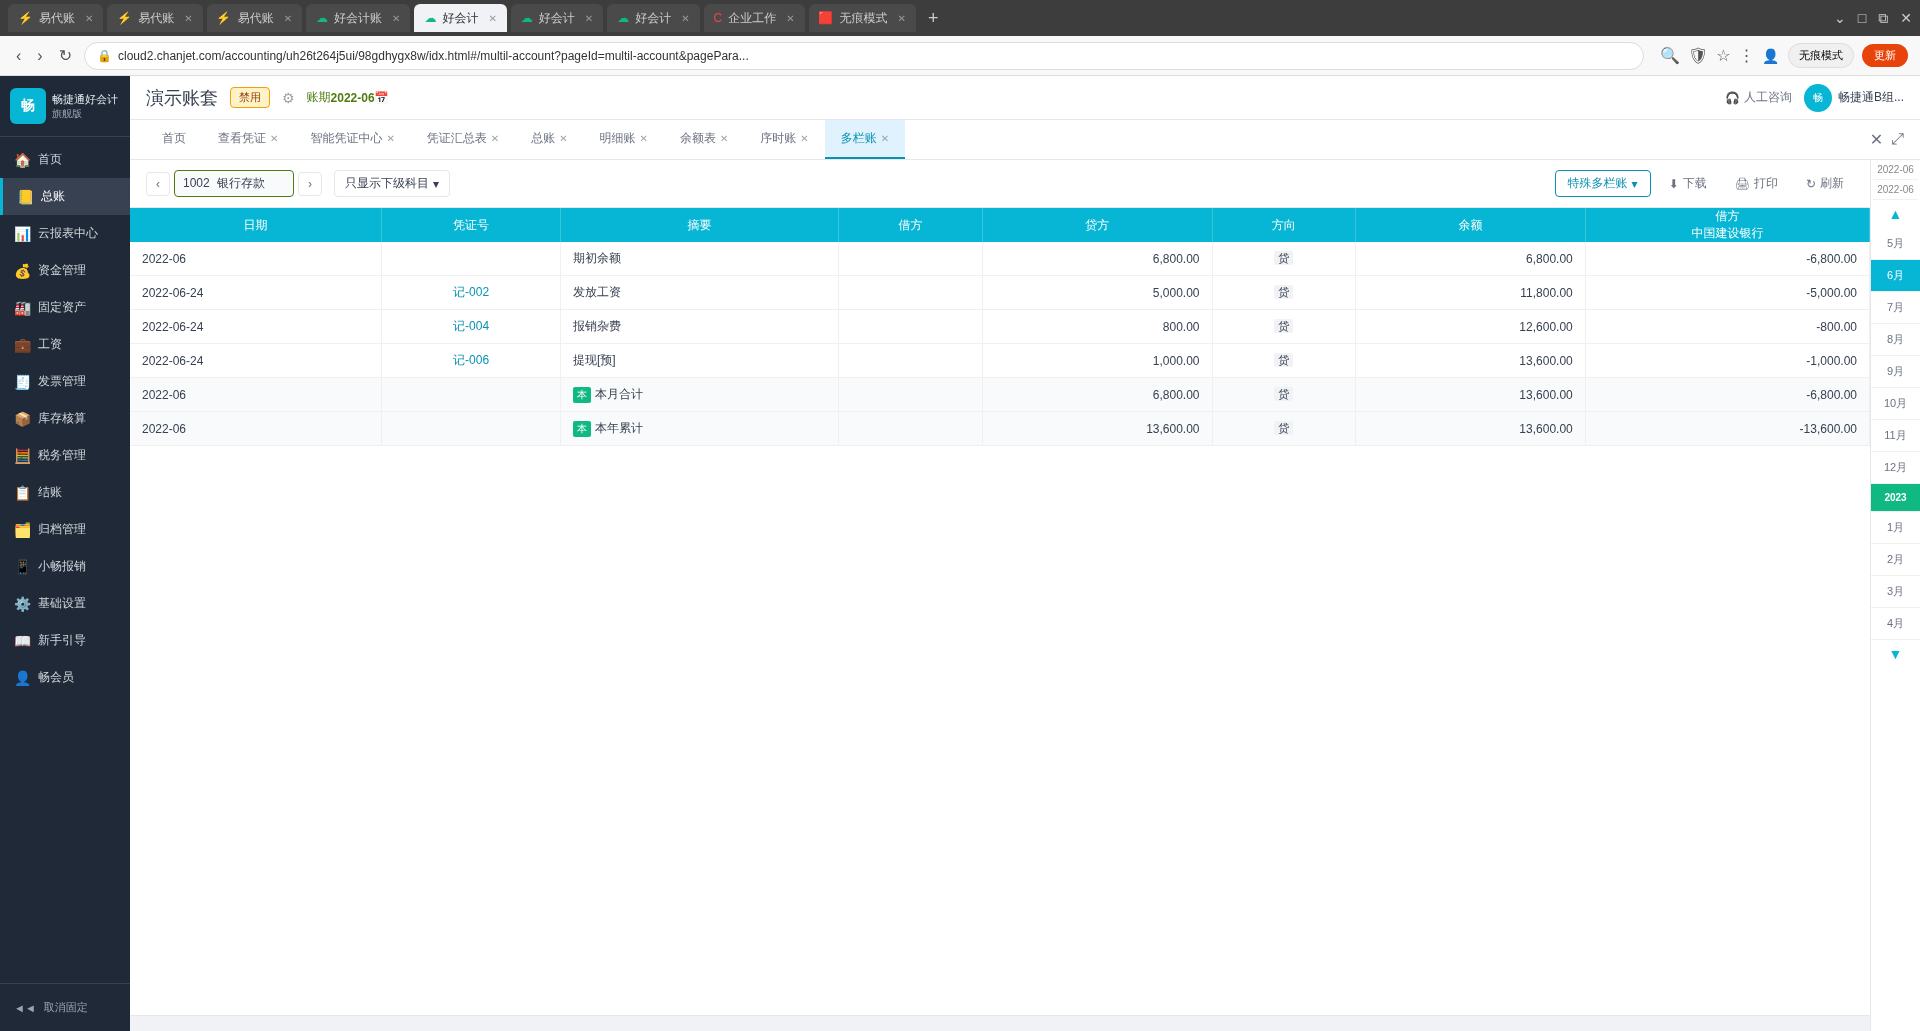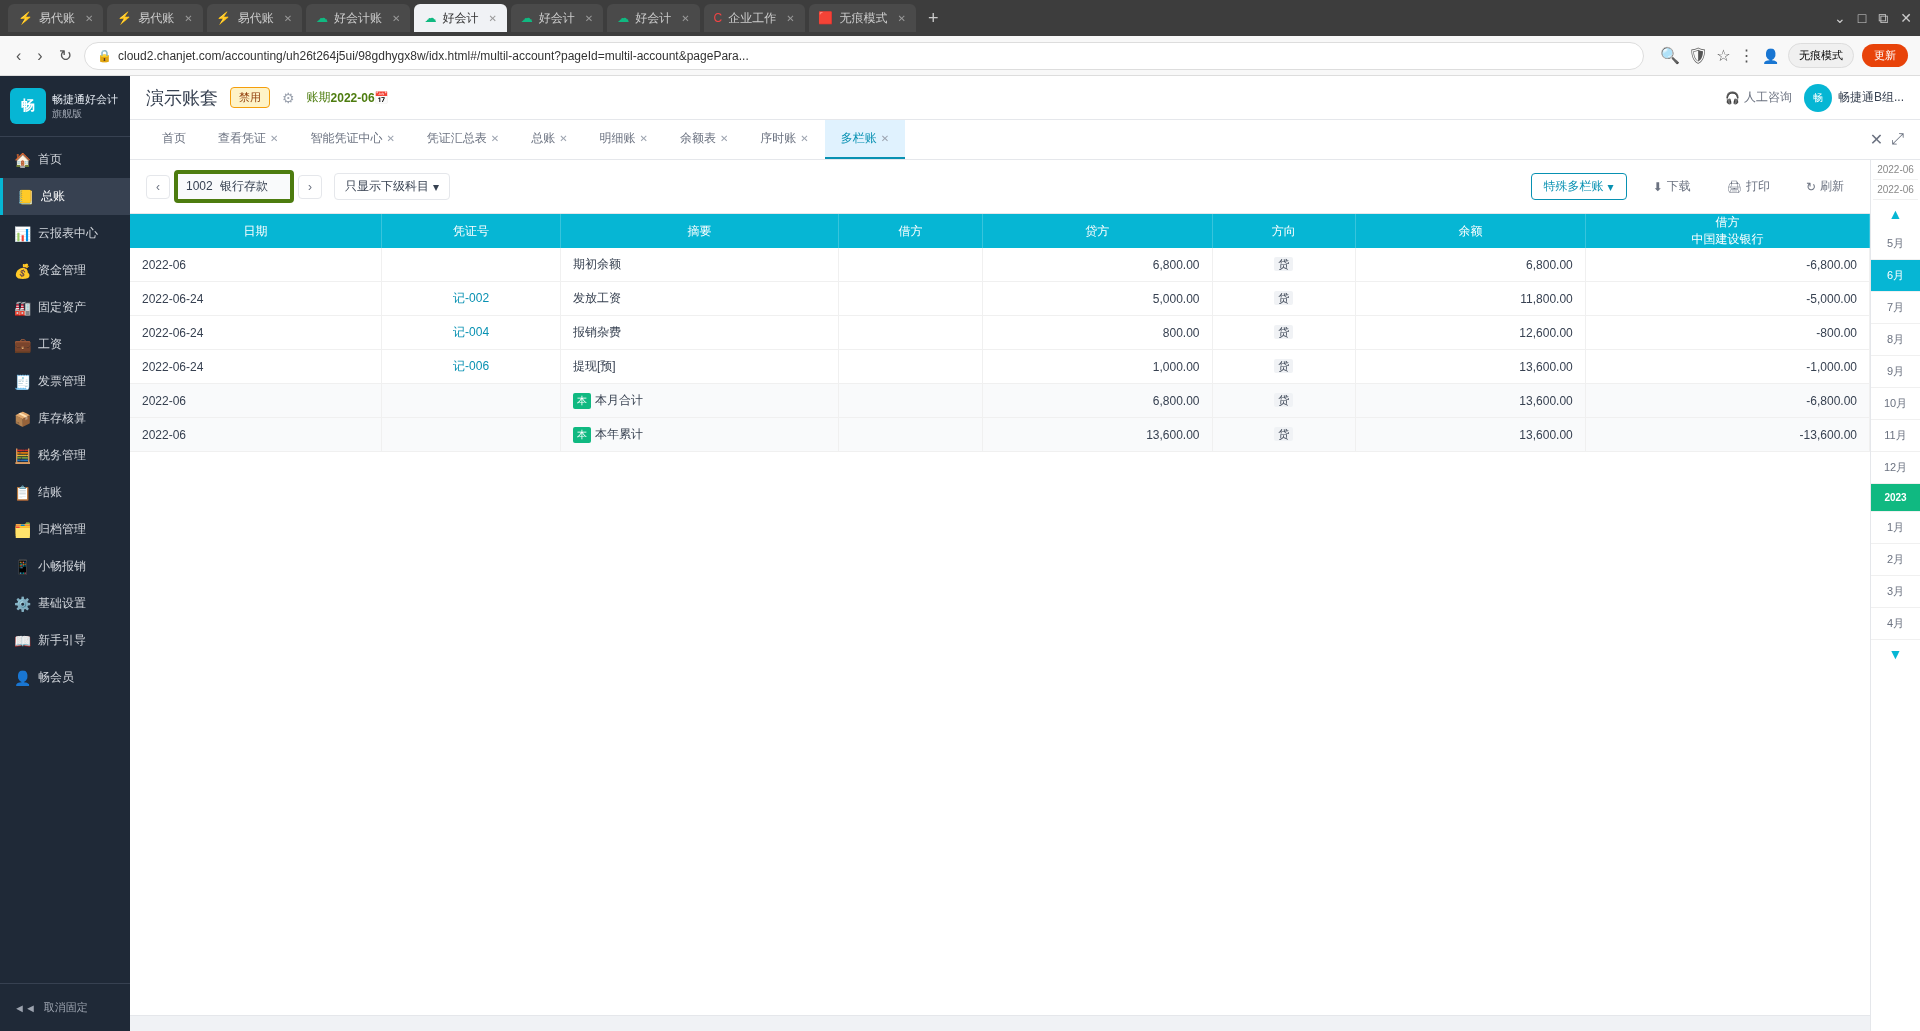--- a/index.html
+++ b/index.html
@@ -55,23 +55,23 @@
     .tab-right-controls { margin-left: auto; display: flex; gap: 8px; font-size: 16px; color: #6b7280; cursor: pointer; }
 
     
     .content-area { flex: 1; display: flex; overflow: hidden; background: white; }
     .ledger-content { flex: 1; display: flex; flex-direction: column; overflow: hidden; }
 
     
     .ledger-toolbar { display: flex; align-items: center; padding: 10px 16px; gap: 12px; border-bottom: 1px solid #e5e7eb; background: white; }
     .account-nav { display: flex; align-items: center; gap: 4px; }
     .nav-arrow { background: none; border: 1px solid #e5e7eb; border-radius: 4px; width: 24px; height: 24px; cursor: pointer; display: flex; align-items: center; justify-content: center; font-size: 12px; color: #6b7280; }
-    .account-display { font-size: 12px; color: #374151; font-weight: 500; padding: 4px 8px; background: #f9fafb; border: 4px solid #4d7c0f; border-radius: 4px; min-width: 120px; }
+    .account-display { font-size: 12px; color: #374151; font-weight: 500; padding: 4px 8px; background: #f9fafb; border: 1px solid #4d7c0f; border-radius: 4px; min-width: 120px; }
     .filter-dropdown { display: flex; align-items: center; gap: 4px; border: 1px solid #e5e7eb; border-radius: 4px; padding: 4px 10px; font-size: 12px; color: #374151; cursor: pointer; background: white; }
-    .toolbar-right { margin-left: auto; display: flex; gap: 16px; }
+    .toolbar-right { margin-left: auto; display: flex; gap: 8px; }
     .special-btn { border: 1px solid #0891b2; border-radius: 4px; padding: 4px 12px; font-size: 12px; color: #0891b2; cursor: pointer; background: white; display: flex; align-items: center; gap: 4px; }
     .icon-btn { display: flex; align-items: center; gap: 4px; padding: 4px 10px; font-size: 12px; color: #6b7280; cursor: pointer; border: none; background: none; }
 
     
     .ledger-table { flex: 1; overflow: auto; }
     table { width: 100%; border-collapse: collapse; }
     thead tr { background: #06b6d4; color: white; }
     thead th { padding: 0 12px; text-align: center; font-size: 12px; font-weight: normal; border-right: 1px solid rgba(255,255,255,0.2); }
     tbody tr { border-bottom: 1px solid #f0f0f0; }
     tbody td { padding: 8px 12px; font-size: 12px; color: #374151; text-align: center; border-right: 1px solid #f0f0f0; }

